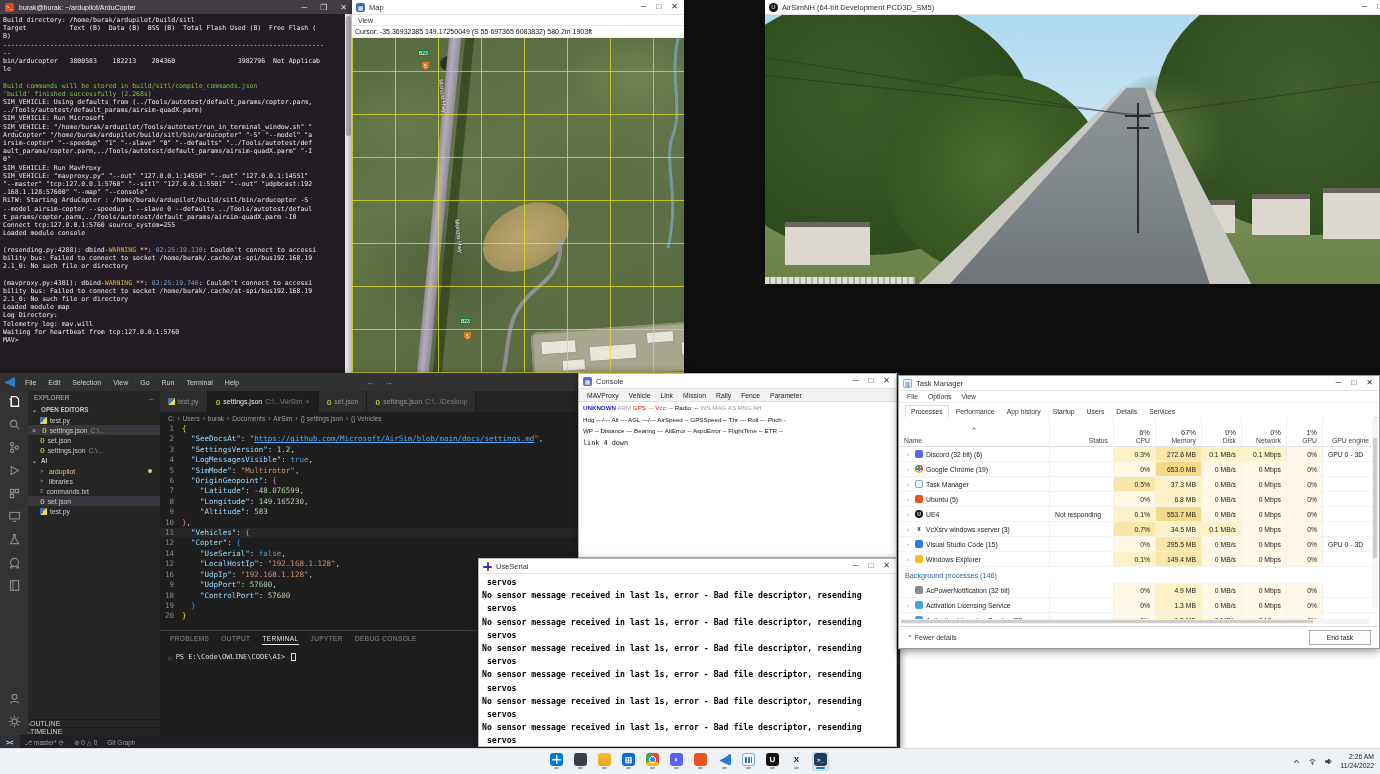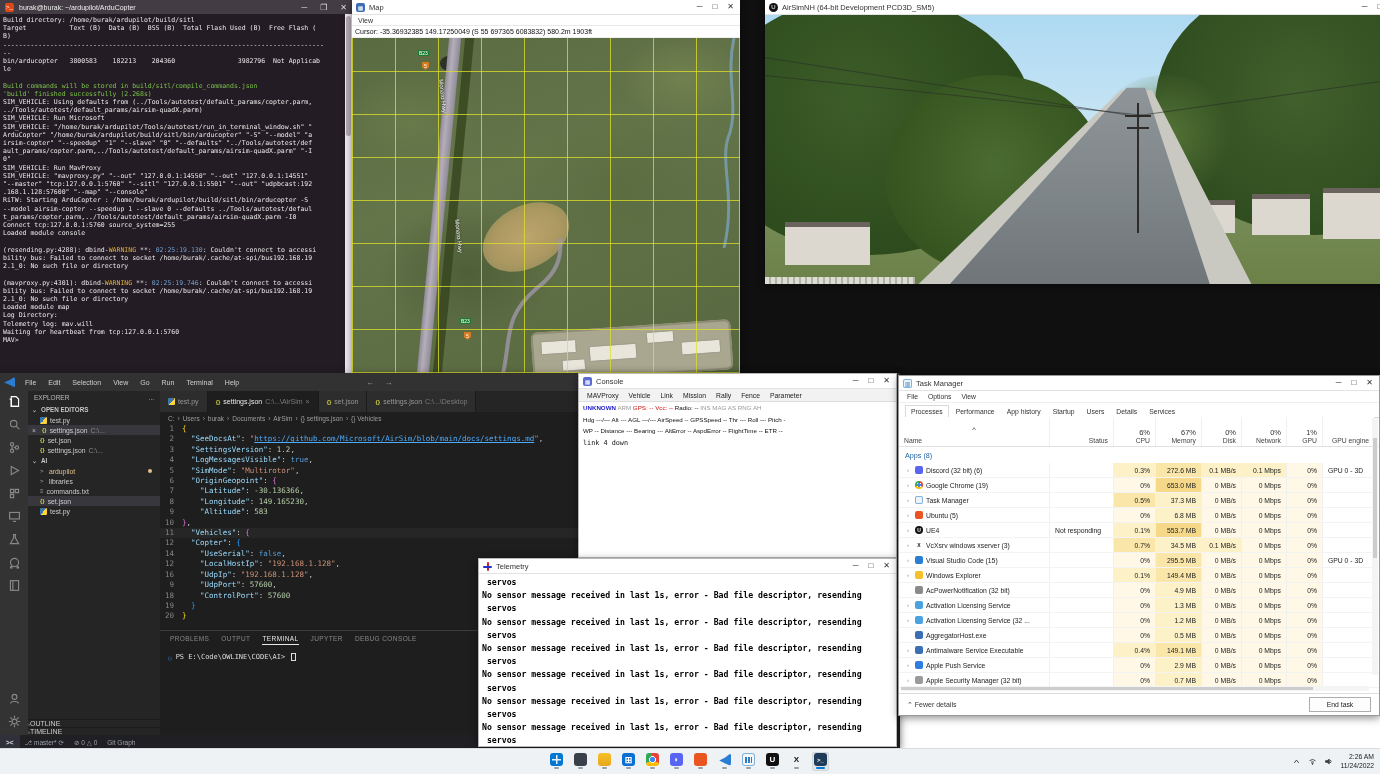--- a/index.html
+++ b/index.html
@@ -15,21 +15,21 @@
 #term{left:0;top:0;width:352px;height:373px;background:#241c24}
 #term .bar{height:14px;background:#443c44;display:flex;align-items:center;padding:0 5px;gap:5px}
 #term .bar .t{color:#eee;font-size:7px;flex:1;white-space:nowrap;overflow:hidden}
 #term .bar .b{color:#ddd;font-size:8px;margin-left:8px}
 #term-body{position:absolute;top:14px;left:0;right:7px;bottom:0;padding:2px 0 0 3px;font-family:"DejaVu Sans Mono",monospace;font-size:6.5px;line-height:8.2px;color:#e8e8e8;overflow:hidden}
 #term-body div{white-space:pre}
 #term .sb{position:absolute;top:14px;right:0;width:7px;bottom:0;background:#efe9ef}
 #term .sb i{position:absolute;left:1px;right:1px;top:2px;height:120px;background:#b5aab5;border-radius:3px}
 .c-green{color:#79c24a}.c-yellow{color:#e3b341}.c-blue{color:#729fcf}.c-fg{color:#e8e8e8}
 
-#map{left:352px;top:0;width:388px;height:373px;background:#fff}
+#map{left:352px;top:0;width:332px;height:373px;background:#fff}
 #map .menu{height:11px;background:#fff;border-bottom:1px solid #e8e8e8;display:flex;align-items:center;padding:0 6px}
 #map .menu span{font-size:7px;color:#333}
 #map .cursor{height:12px;display:flex;align-items:center;padding:0 3px;border-bottom:1px solid #eee}
 #map .cursor span{font-size:7px;color:#111;white-space:nowrap}
 #map-canvas{position:absolute;left:0;top:38px;right:0;bottom:0;overflow:hidden;background:
  radial-gradient(90px 60px at 85% 12%,#71814e 0%,transparent 70%),
  radial-gradient(120px 90px at 30% 70%,#4f5f39 0%,transparent 75%),
  radial-gradient(150px 110px at 70% 45%,#5d6d42 0%,transparent 70%),
  radial-gradient(100px 70px at 15% 25%,#687a4a 0%,transparent 70%),
  linear-gradient(160deg,#5a6a41 0%,#64754a 40%,#57673f 100%)}
@@ -113,21 +113,21 @@
 #console .stat{padding:1px 4px;font-size:6.2px;line-height:9.6px;white-space:nowrap;overflow:hidden;color:#111}
 .k-blue{color:#2222cc;font-weight:bold}.k-gray{color:#9a9a9a}.k-red{color:#cc1111}.k-blk{color:#111}
 #console .body{padding:2px 4px;font-family:"DejaVu Sans Mono",monospace;font-size:6.8px;color:#111}
 
 #arducop{left:478px;top:558px;width:419px;height:189px;background:#fff;border:1px solid #b8b8b8}
 #arducop .body{padding:2px 3px;font-family:"DejaVu Sans Mono",monospace;font-weight:bold;font-size:8.2px;line-height:13.2px;color:#000;white-space:pre;overflow:hidden}
 .apm-ic{position:relative;width:9px;height:9px}
 .apm-ic i{position:absolute;left:4px;top:0;width:2px;height:9px;background:#c22;border-radius:1px}
 .apm-ic b{position:absolute;left:0;top:4px;width:9px;height:2px;background:#23c;border-radius:1px}
 
-#tm{left:898px;top:375px;width:482px;height:341px;background:#fff;border:1px solid #9a9a9a;font-size:7px;color:#222}
+#tm{left:898px;top:375px;width:482px;height:274px;background:#fff;border:1px solid #9a9a9a;font-size:7px;color:#222}
 #tm .menu{height:12px;display:flex;gap:10px;align-items:center;padding:0 8px;border-bottom:1px solid #eee}
 #tm .menu span{font-size:6.8px;color:#333}
 #tm .tabs{height:15px;display:flex;align-items:flex-end;padding:0 6px;border-bottom:1px solid #d9d9d9;gap:2px}
 #tm .tabs span{font-size:6.8px;color:#333;padding:2px 5px}
 #tm .tabs .on{border:1px solid #d9d9d9;border-bottom:1px solid #fff;background:#fff;margin-bottom:-1px}
 #tm-grid{position:absolute;left:0;top:41px;right:0;bottom:24px;overflow:hidden}
 .tmrow{display:flex;height:15px;align-items:center;border-bottom:1px solid #f3f3f3}
 .tmc{flex:none;height:100%;display:flex;align-items:center;justify-content:flex-end;padding:0 5px;border-left:1px solid #f0f0f0;font-size:6.8px}
 .tmc.name{width:150px;justify-content:flex-start;border-left:none;gap:3px;overflow:hidden;white-space:nowrap}
 .tmc.stat{width:64px;justify-content:flex-start}
@@ -485,21 +485,21 @@
         <span>›</span>
         <span>{} Vehicles</span>
       </div>
     <div id="vsc-code">
         <div class="cl"><span class="ln">1</span><span><span class="s-br">{</span></span></div>
         <div class="cl"><span class="ln">2</span><span><span>  </span><span class="s-pk">"SeeDocsAt"</span><span class="s-pu">: </span><span class="s-st">"</span><span class="s-lk">https://github.com/Microsoft/AirSim/blob/main/docs/settings.md</span><span class="s-st">"</span><span class="s-pu">,</span></span></div>
         <div class="cl"><span class="ln">3</span><span><span>  </span><span class="s-pk">"SettingsVersion"</span><span class="s-pu">: </span><span class="s-nu">1.2</span><span class="s-pu">,</span></span></div>
         <div class="cl"><span class="ln">4</span><span><span>  </span><span class="s-pk">"LogMessagesVisible"</span><span class="s-pu">: </span><span class="s-bo">true</span><span class="s-pu">,</span></span></div>
         <div class="cl"><span class="ln">5</span><span><span>  </span><span class="s-pk">"SimMode"</span><span class="s-pu">: </span><span class="s-st">"Multirotor"</span><span class="s-pu">,</span></span></div>
         <div class="cl"><span class="ln">6</span><span><span>  </span><span class="s-pk">"OriginGeopoint"</span><span class="s-pu">: </span><span class="s-br2">{</span></span></div>
-        <div class="cl"><span class="ln">7</span><span><span>    </span><span class="s-pk">"Latitude"</span><span class="s-pu">: </span><span class="s-nu">-30.136366</span><span class="s-pu">,</span></span></div>
+        <div class="cl"><span class="ln">7</span><span><span>    </span><span class="s-pk">"Latitude"</span><span class="s-pu">: </span><span class="s-nu">-48.076599</span><span class="s-pu">,</span></span></div>
         <div class="cl"><span class="ln">8</span><span><span>    </span><span class="s-pk">"Longitude"</span><span class="s-pu">: </span><span class="s-nu">149.165230</span><span class="s-pu">,</span></span></div>
         <div class="cl"><span class="ln">9</span><span><span>    </span><span class="s-pk">"Altitude"</span><span class="s-pu">: </span><span class="s-nu">583</span></span></div>
         <div class="cl"><span class="ln">10</span><span><span class="s-br2">}</span><span class="s-pu">,</span></span></div>
         <div class="cl cur"><span class="ln">11</span><span><span>  </span><span class="s-pk">"Vehicles"</span><span class="s-pu">: </span><span class="s-br2">{</span></span></div>
         <div class="cl"><span class="ln">12</span><span><span>  </span><span class="s-pk">"Copter"</span><span class="s-pu">: </span><span class="s-br3">{</span></span></div>
         <div class="cl"><span class="ln">14</span><span><span>    </span><span class="s-pk">"UseSerial"</span><span class="s-pu">: </span><span class="s-bo">false</span><span class="s-pu">,</span></span></div>
         <div class="cl"><span class="ln">12</span><span><span>    </span><span class="s-pk">"LocalHostIp"</span><span class="s-pu">: </span><span class="s-st">"192.168.1.128"</span><span class="s-pu">,</span></span></div>
         <div class="cl"><span class="ln">16</span><span><span>    </span><span class="s-pk">"UdpIp"</span><span class="s-pu">: </span><span class="s-st">"192.168.1.128"</span><span class="s-pu">,</span></span></div>
         <div class="cl"><span class="ln">9</span><span><span>    </span><span class="s-pk">"UdpPort"</span><span class="s-pu">: </span><span class="s-nu">57600</span><span class="s-pu">,</span></span></div>
         <div class="cl"><span class="ln">18</span><span><span>    </span><span class="s-pk">"ControlPort"</span><span class="s-pu">: </span><span class="s-nu">57600</span></span></div>
@@ -562,21 +562,21 @@
     <div class="stat">WP --     Distance ---     Bearing ---     AltError --     AspdError --     FlightTime --     ETR --</div>
     <div class="body">link 4 down</div>
   </div>
 
   <div class="win" id="arducop">
     <div class="tb-white">
       <span class="apm-ic">
           <i></i>
           <b></b>
         </span>
-      <span class="t">Telemetry</span>
+      <span class="t">UseSerial</span>
       <div class="wbtns">
         <span>─</span>
         <span>□</span>
         <span>✕</span>
       </div>
     </div>
     <div class="body" id="arducop-body"><div> servos</div><div>No sensor message received in last 1s, error - Bad file descriptor, resending</div><div> servos</div><div>No sensor message received in last 1s, error - Bad file descriptor, resending</div><div> servos</div><div>No sensor message received in last 1s, error - Bad file descriptor, resending</div><div> servos</div><div>No sensor message received in last 1s, error - Bad file descriptor, resending</div><div> servos</div><div>No sensor message received in last 1s, error - Bad file descriptor, resending</div><div> servos</div><div>No sensor message received in last 1s, error - Bad file descriptor, resending</div><div> servos</div></div>
   </div>
 
   <div class="win" id="tm">
@@ -630,21 +630,20 @@
           </div>
           <div class="tmc gpu">
             <div class="pct">1%</div>
             <div>GPU</div>
           </div>
           <div class="tmc eng">
             <div>GPU engine</div>
           </div>
         </div>
       <div id="tm-rows">
-          <div class="grp">Apps (8)</div>
           <div class="tmrow">
             <div class="tmc name">
               <span class="arr">›</span>
               <span class="pic" style="background: rgb(88, 101, 242);"></span>
               <span>Discord (32 bit) (6)</span>
             </div>
             <div class="tmc stat"></div>
             <div class="tmc cpu h1">0.3%</div>
             <div class="tmc mem h2">272.6 MB</div>
             <div class="tmc dsk h1">0.1 MB/s</div>
@@ -743,20 +742,21 @@
               <span>Windows Explorer</span>
             </div>
             <div class="tmc stat"></div>
             <div class="tmc cpu h1">0.1%</div>
             <div class="tmc mem h2">149.4 MB</div>
             <div class="tmc dsk h0">0 MB/s</div>
             <div class="tmc net h0">0 Mbps</div>
             <div class="tmc gpu h0">0%</div>
             <div class="tmc eng"></div>
           </div>
+          <div class="grp">Background processes (146)</div>
           <div class="tmrow">
             <div class="tmc name">
               <span class="arr"></span>
               <span class="pic" style="background: rgb(138, 138, 138);"></span>
               <span>AcPowerNotification (32 bit)</span>
             </div>
             <div class="tmc stat"></div>
             <div class="tmc cpu h0">0%</div>
             <div class="tmc mem h1">4.9 MB</div>
             <div class="tmc dsk h0">0 MB/s</div>

